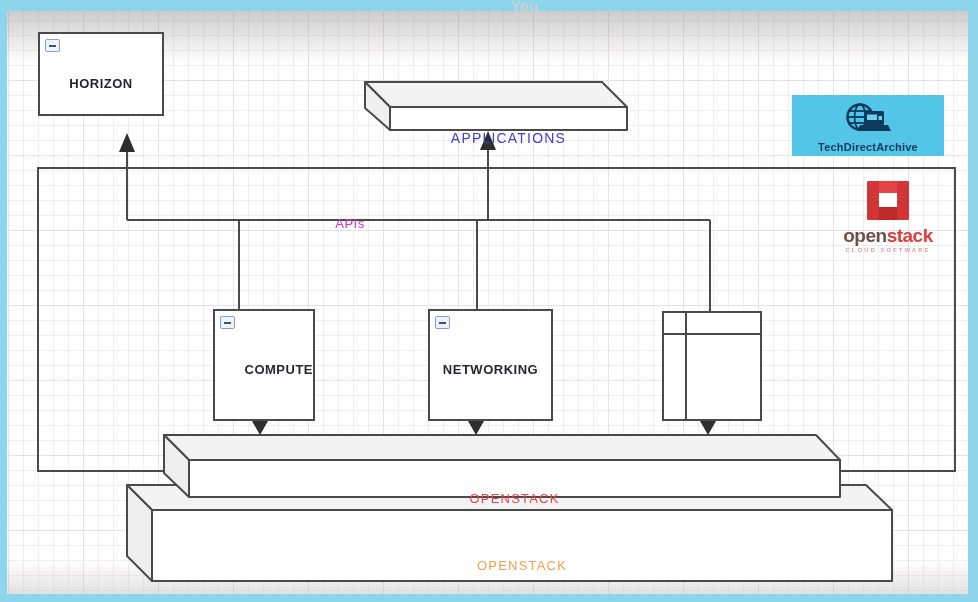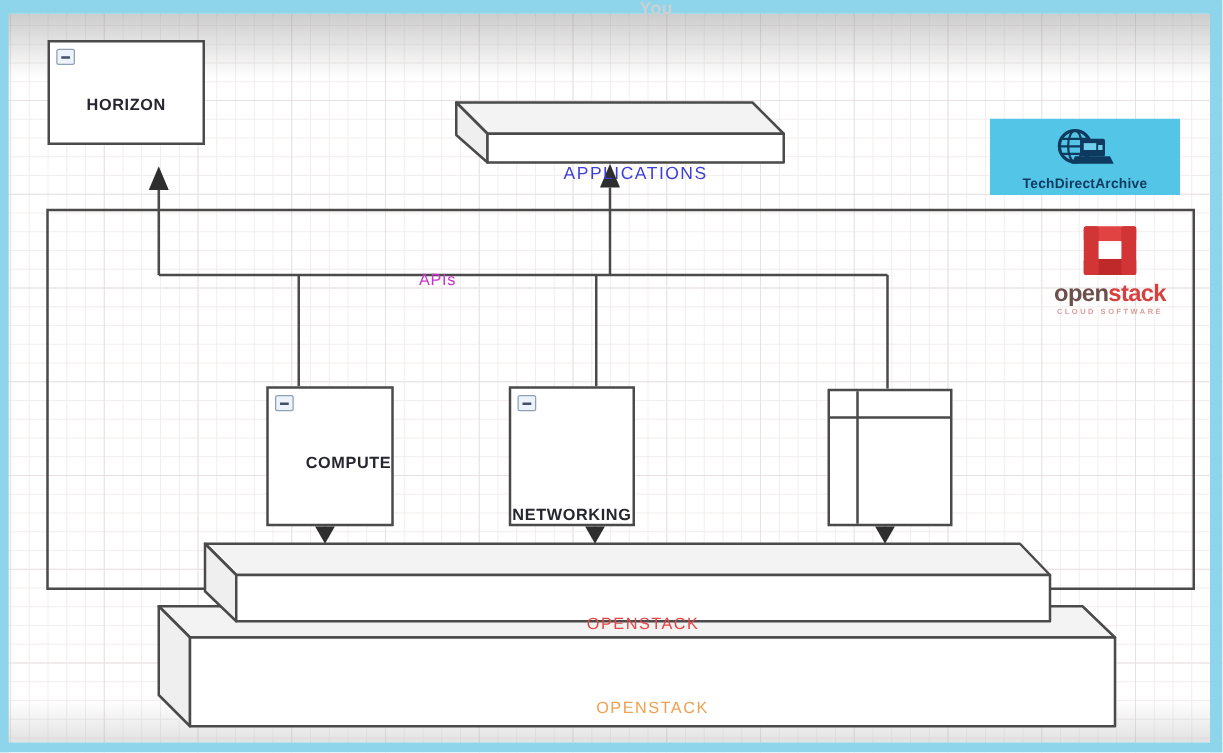--- a/index.html
+++ b/index.html
@@ -38,21 +38,21 @@
   .node .lbl{font-weight:bold;font-size:13px;color:#26262e;letter-spacing:.5px;}
   .collapse{position:absolute;left:5px;top:5px;width:13px;height:11px;
     background:#edf3fa;border:1px solid #8fa0b4;border-radius:2px;
     display:flex;align-items:center;justify-content:center;}
   .collapse::after{content:"";display:block;width:7px;height:2px;background:#44506a;}
 
   #horizon{left:38px;top:32px;width:126px;height:84px;}
   #horizon .lbl{padding-top:18px;}
   #compute{left:213px;top:309px;width:102px;height:112px;justify-content:flex-end;}
   #compute .lbl,#networking .lbl{padding-top:8px;}
-  #networking{left:407px;top:309px;width:101px;height:112px;align-items:flex-end;}
+  #networking{left:428px;top:309px;width:125px;height:112px;}
   #storage{left:662px;top:311px;width:100px;height:110px;}
   #storage .divider-v{position:absolute;left:21px;top:0;bottom:0;width:2px;background:#4a4a4a;}
   #storage .divider-h{position:absolute;left:0;right:0;top:20px;height:2px;background:#4a4a4a;}
   #storage .lbl-area{position:absolute;left:23px;top:22px;right:0;bottom:0;
     display:flex;align-items:center;justify-content:center;}
   #storage .lbl{font-size:12px;letter-spacing:.3px;}
 
   
   .slab-label{position:absolute;z-index:12;display:flex;align-items:center;
     justify-content:center;font-weight:normal;letter-spacing:1.2px;margin-top:20px;}

